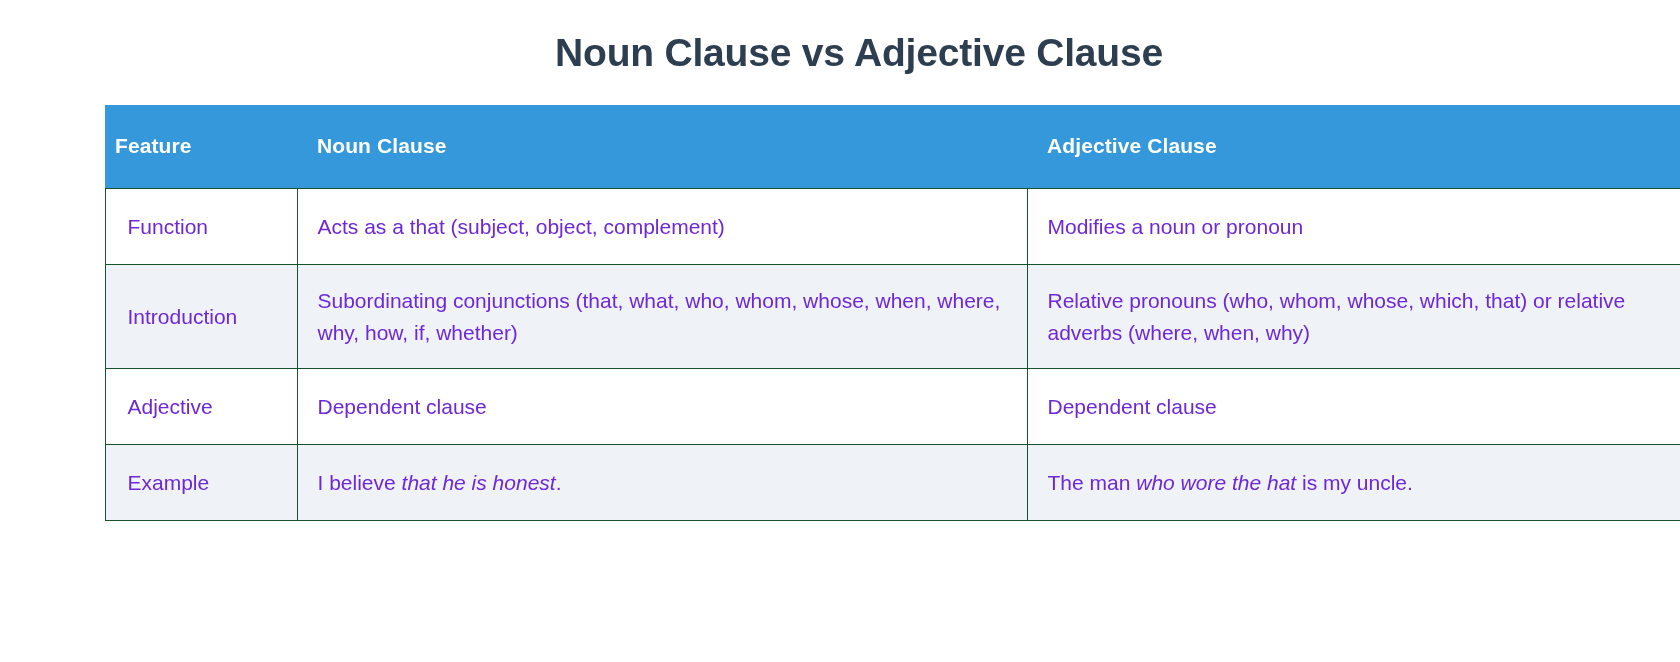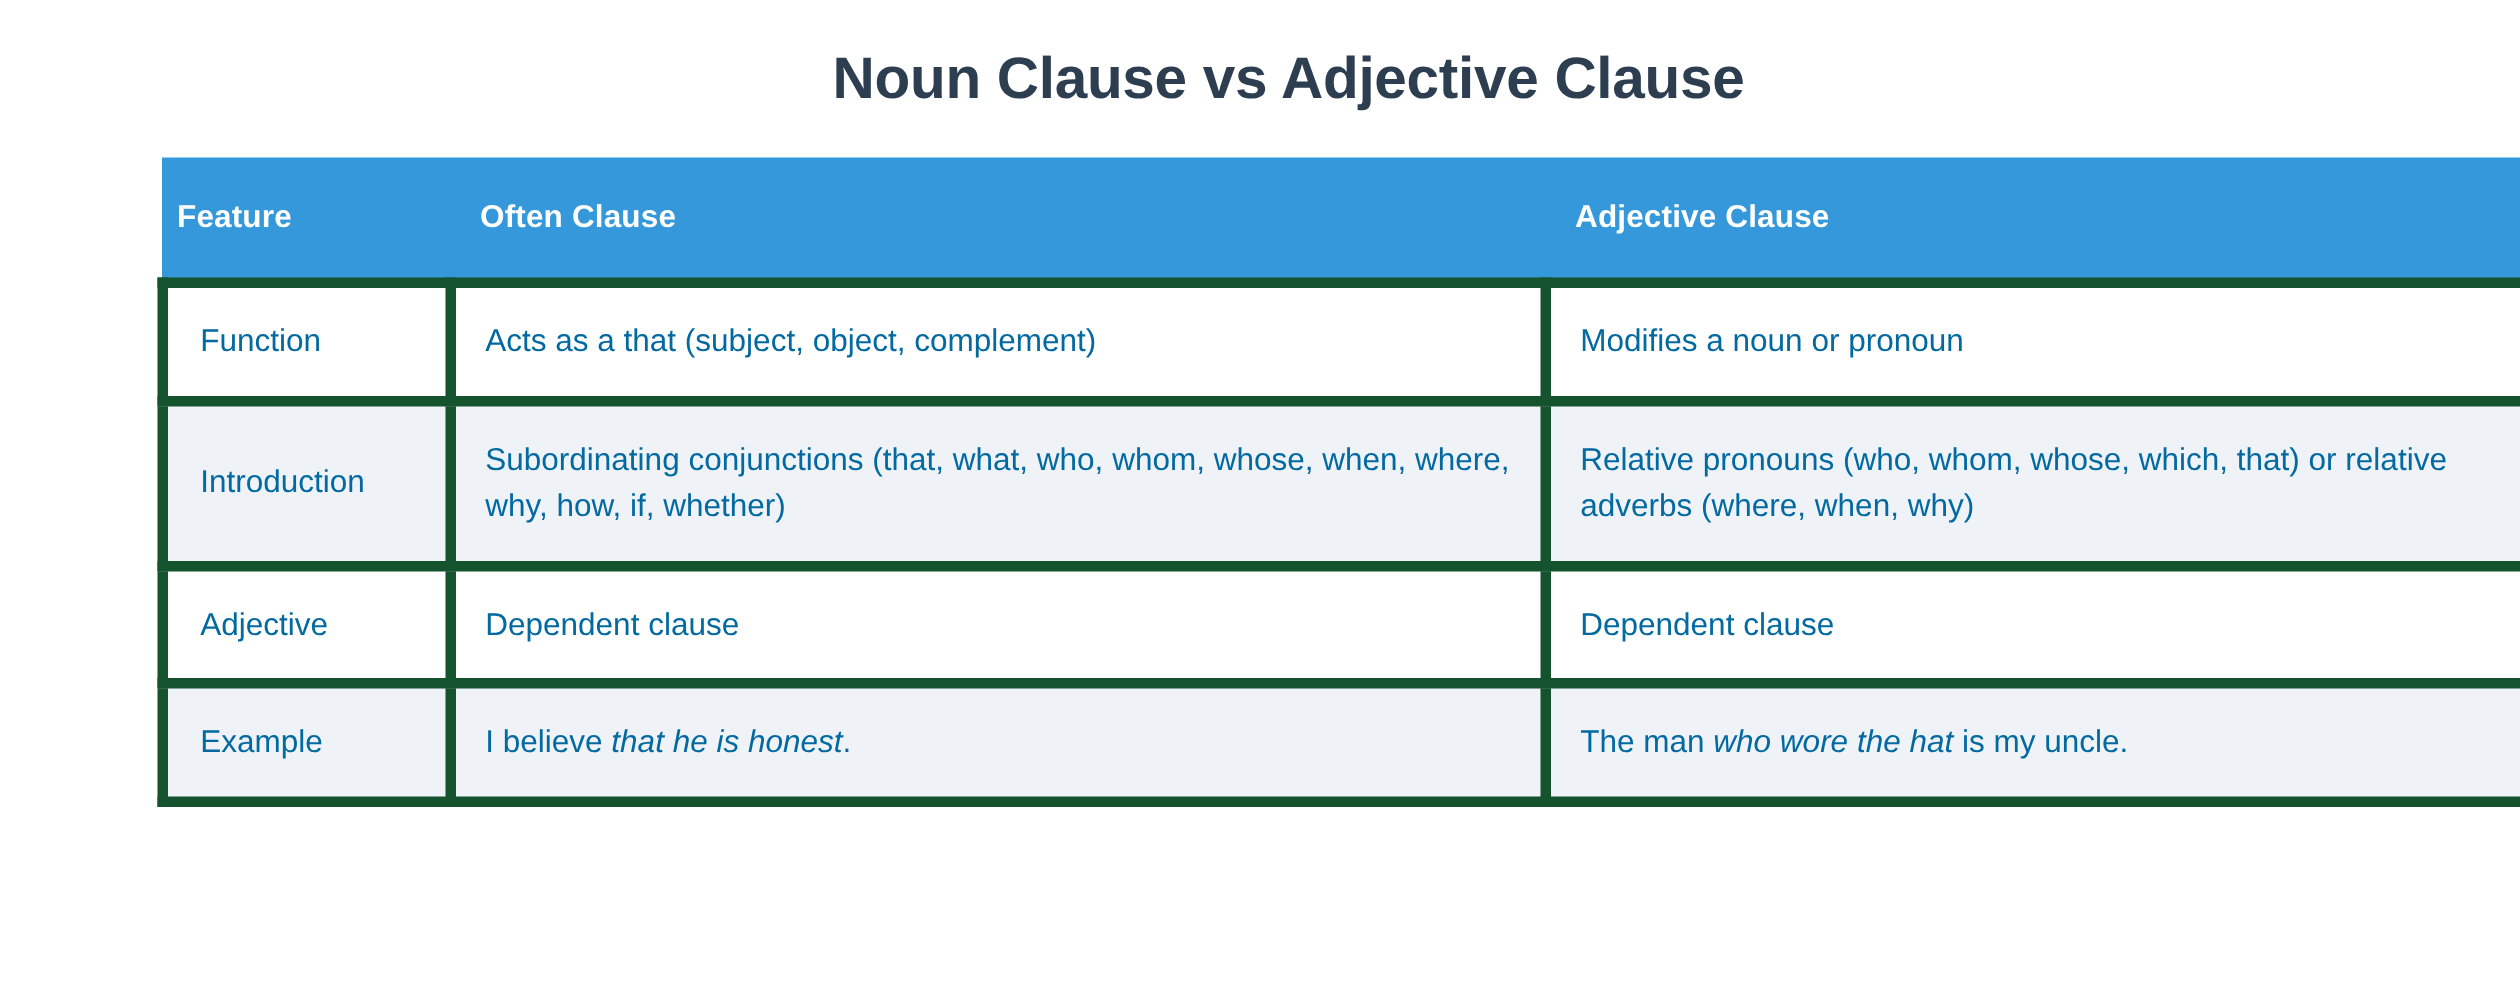--- a/index.html
+++ b/index.html
@@ -66,24 +66,24 @@
     vertical-align: middle;
     border: none;
     letter-spacing: 0.1px;
   }
   table.compare thead th.th-feature { padding-left: 10px; }
   table.compare thead th.th-noun    { padding-left: 20px; }
   table.compare thead th.th-adj     { padding-left: 20px; }
 
   table.compare tbody td {
     font-size: 21px;
-    color: #0369a1;
+    color: #6d28d9;
     padding: 20px 20px;
     vertical-align: middle;
-    border: 7px solid #14532d;
+    border: 1px solid #14532d;
     line-height: 1.5;
     background: #ffffff;
   }
   table.compare tbody td.c1 { padding-left: 22px; }
 
   table.compare tbody tr.alt td {
     background: #eff3f8;
   }
 
   table.compare tbody td em {
@@ -106,21 +106,21 @@
   <div class="table-wrap">
     <table class="compare">
       <colgroup>
         <col class="c-feature">
         <col class="c-noun">
         <col class="c-adj">
       </colgroup>
       <thead>
         <tr>
           <th class="th-feature">Feature</th>
-          <th class="th-noun">Often Clause</th>
+          <th class="th-noun">Noun Clause</th>
           <th class="th-adj">Adjective Clause</th>
         </tr>
       </thead>
       <tbody>
 
         <tr class="row-h-1">
           <td class="c1">Function</td>
           <td class="c2">
             <span>Acts as a that (subject, object, complement)</span><em></em><span></span>
           </td>

